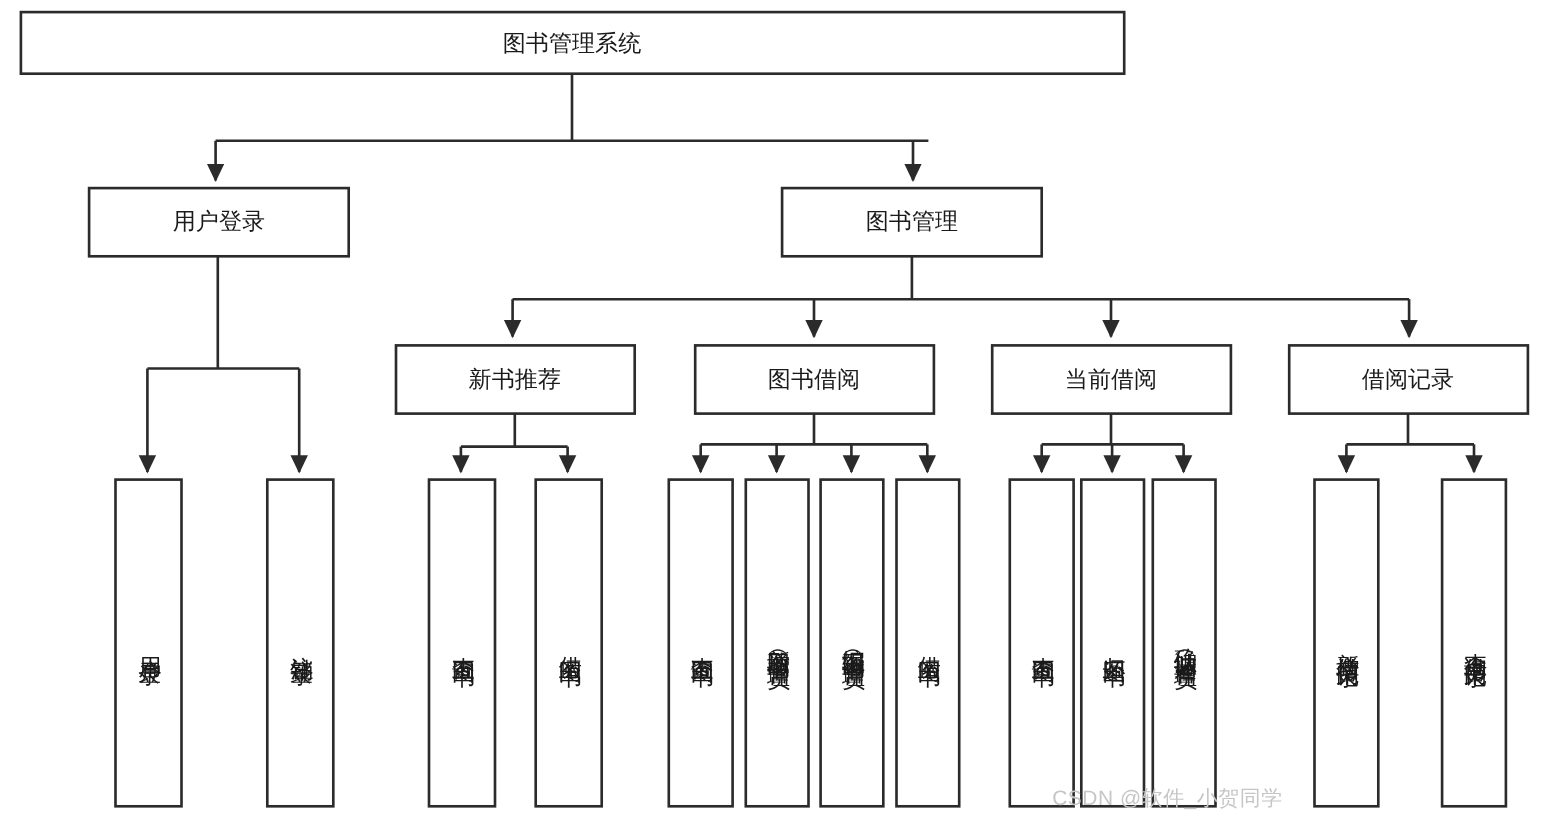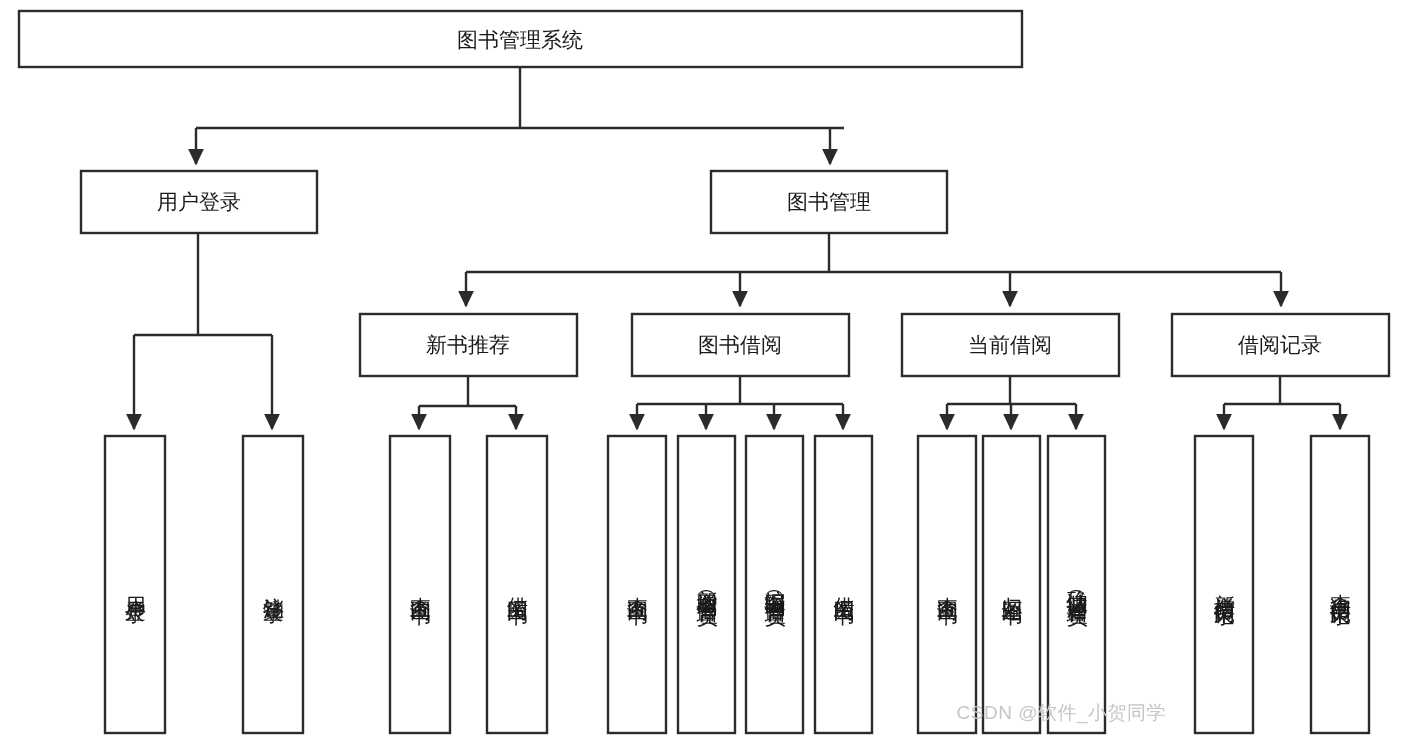--- a/index.html
+++ b/index.html
@@ -71,21 +71,21 @@
     font-family: "Liberation Sans", "DejaVu Sans", sans-serif;
     font-size: 21px;
     line-height: 1.18;
     color: #1a1a1a;
     letter-spacing: 2.5px;
     white-space: nowrap;
   }
   .watermark {
     position: absolute;
     right: 8px;
-    bottom: 21px;
+    bottom: 8px;
     font-family: "Liberation Sans", "DejaVu Sans", sans-serif;
     font-size: 19px;
     color: #c6c6c6;
     letter-spacing: 0.5px;
     user-select: none;
     white-space: nowrap;
     text-align: right;
   }
 </style>
 </head>

